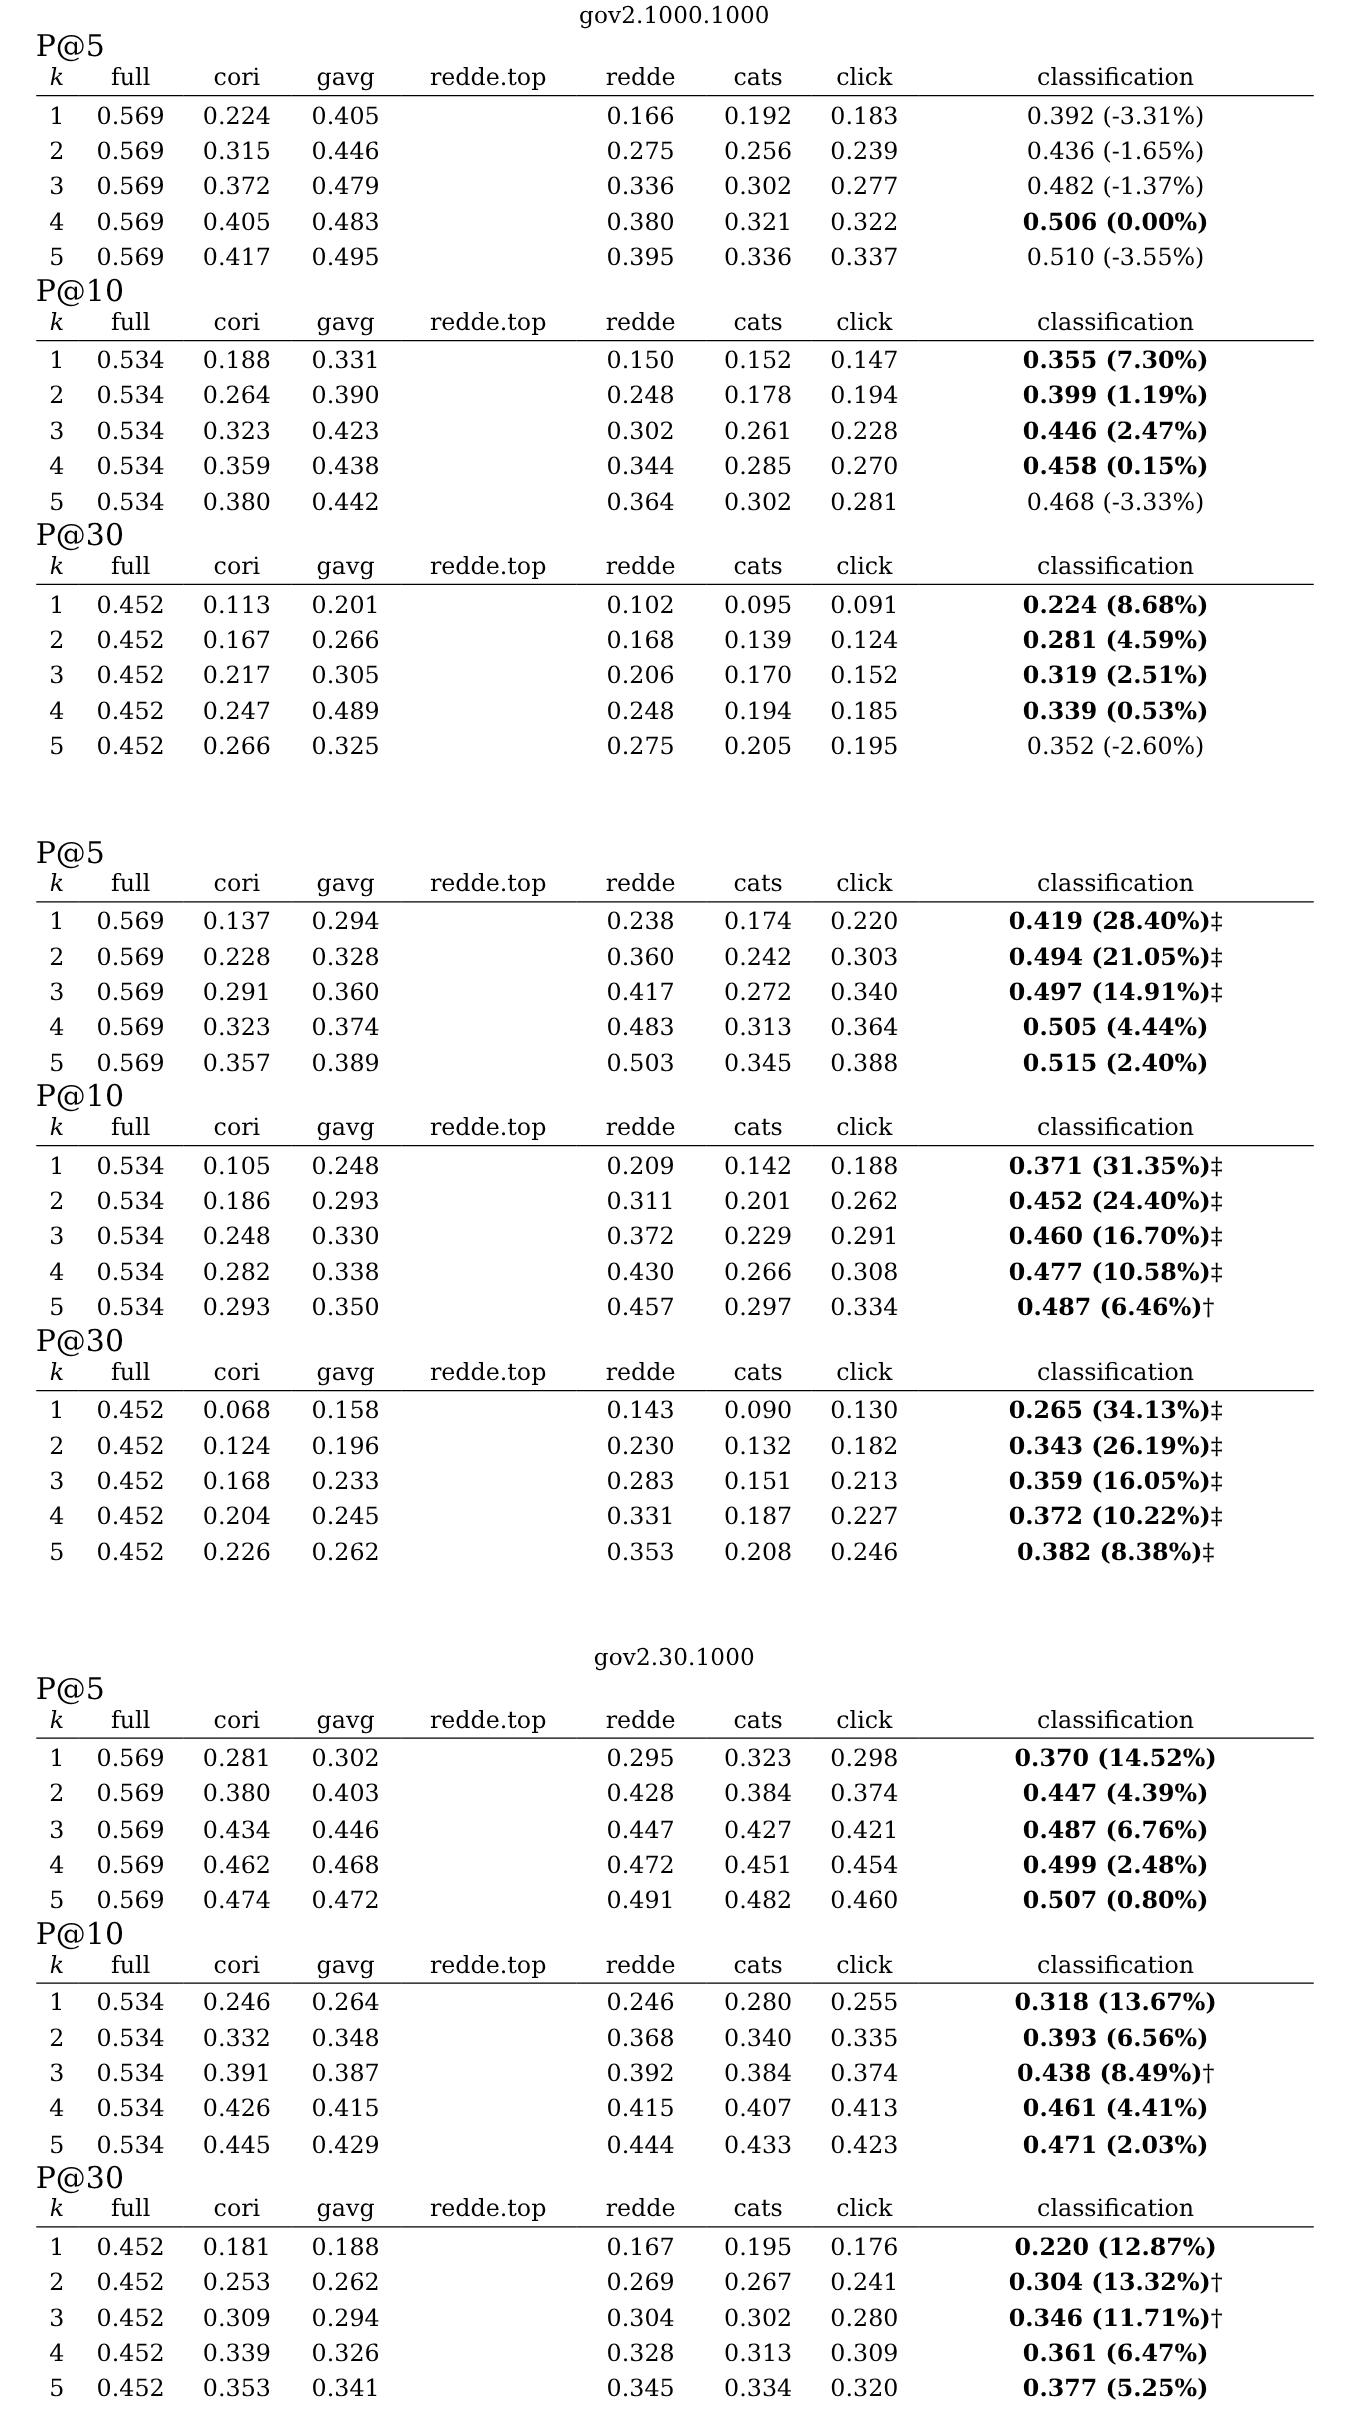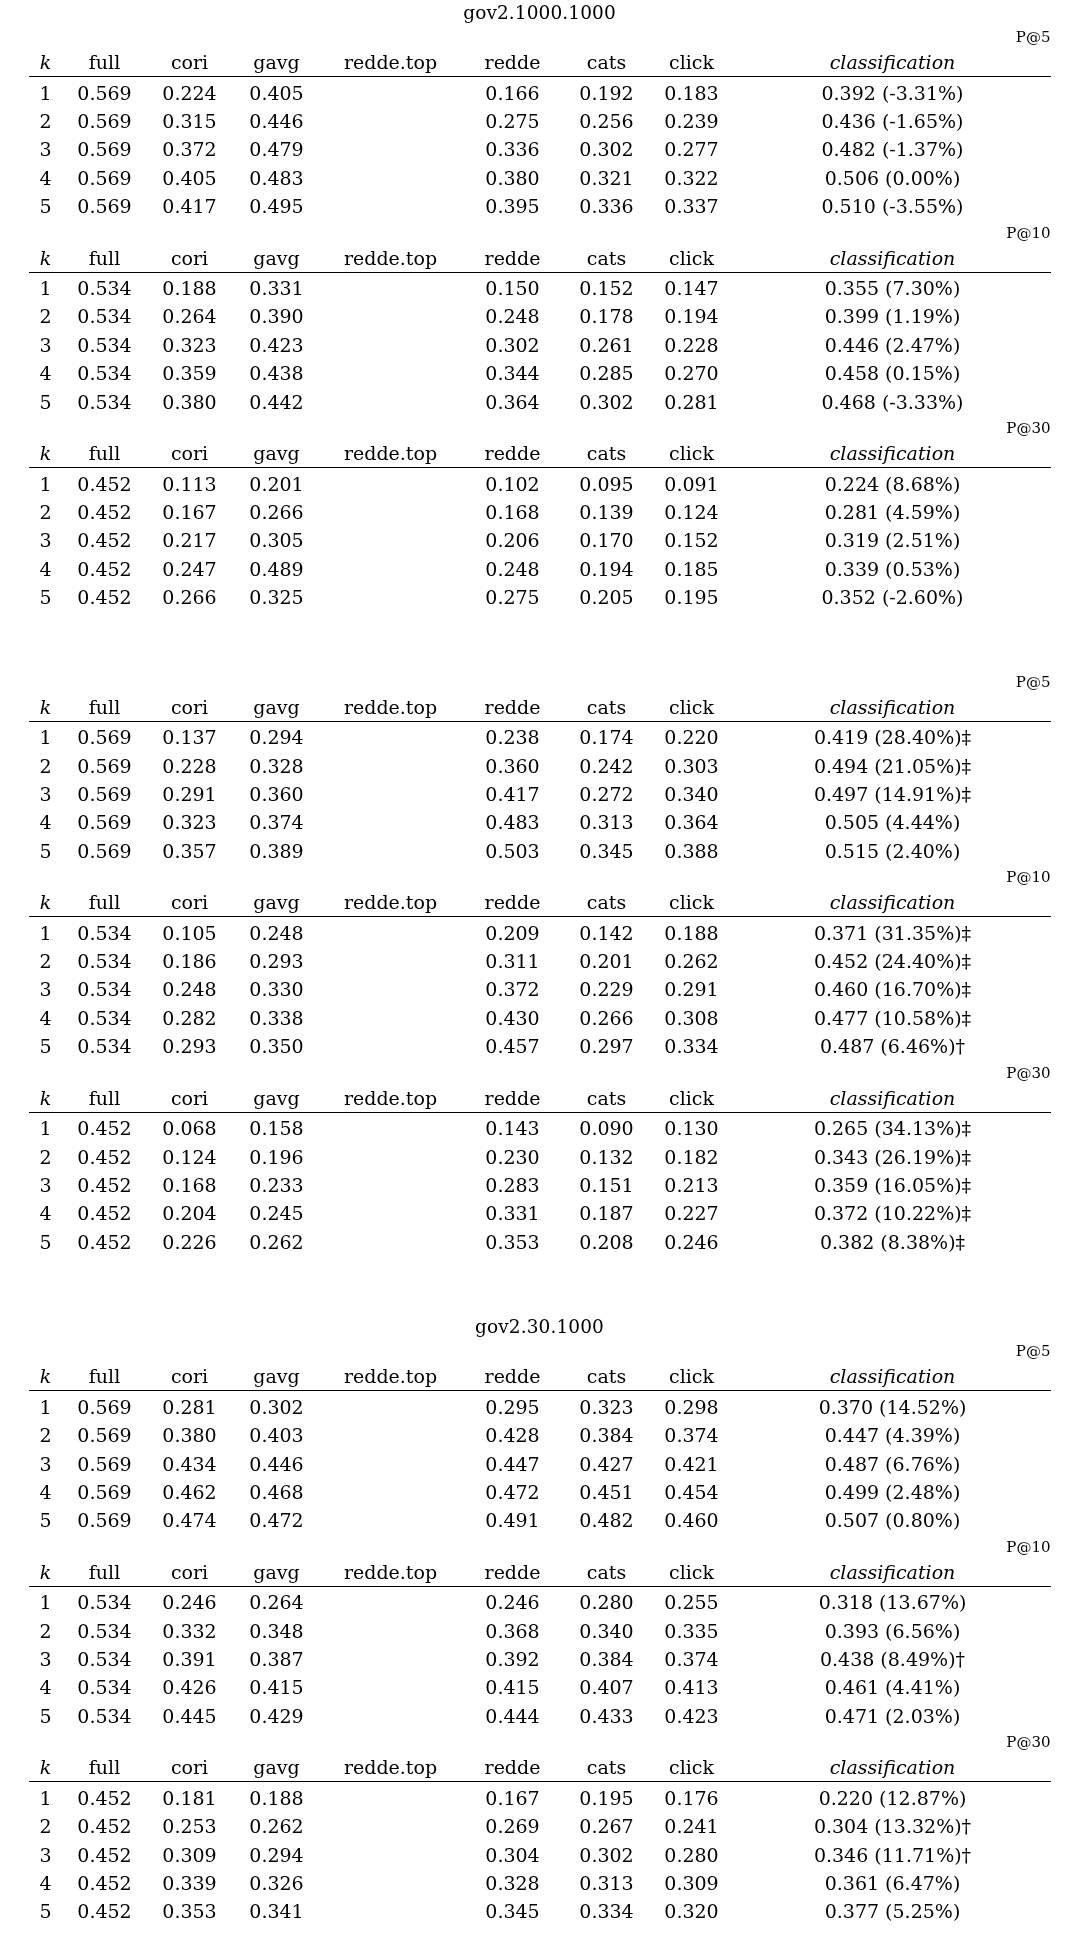--- a/index.html
+++ b/index.html
@@ -26,22 +26,22 @@
     width: 1022px;
     margin: 0 auto;
   }
   .block-title {
     text-align: center;
     font-size: 18.5px;
     line-height: 25px;
     letter-spacing: 0.1px;
   }
   .metric-title {
-    text-align: right;
-    font-size: 15px;
+    text-align: left;
+    font-size: 24px;
     line-height: 24px;
   }
   table.results {
     width: 100%;
     border-collapse: collapse;
     font-size: 19px;
     table-layout: fixed;
   }
   table.results th,
   table.results td {
@@ -73,24 +73,24 @@
   col.c-reddetop   { width: 140px; }
   col.c-redde      { width: 104px; }
   col.c-cats       { width: 84px; }
   col.c-click      { width: 86px; }
   col.c-class      { width: 316px; }
 
   td.col-k, th.col-k { text-align: center; }
   td.col-num { text-align: center; }
   th.col-num { text-align: center; }
   td.col-class, th.col-class { text-align: center; padding-left: 26px; }
-  th.col-class { text-align: left; padding-left: 26px; font-style: italic; }
+  th.col-class { text-align: left; padding-left: 26px; }
   th.col-k { font-style: italic; }
 
-  .b { font-weight: normal; }
+  .b { font-weight: bold; }
   .dag { font-weight: normal; }
 
   .gap-block { height: 58px; }
 </style>
 </head>
 <body>
 
 <div class="page">
   <div id="tables-root">
       <div class="table-block">

